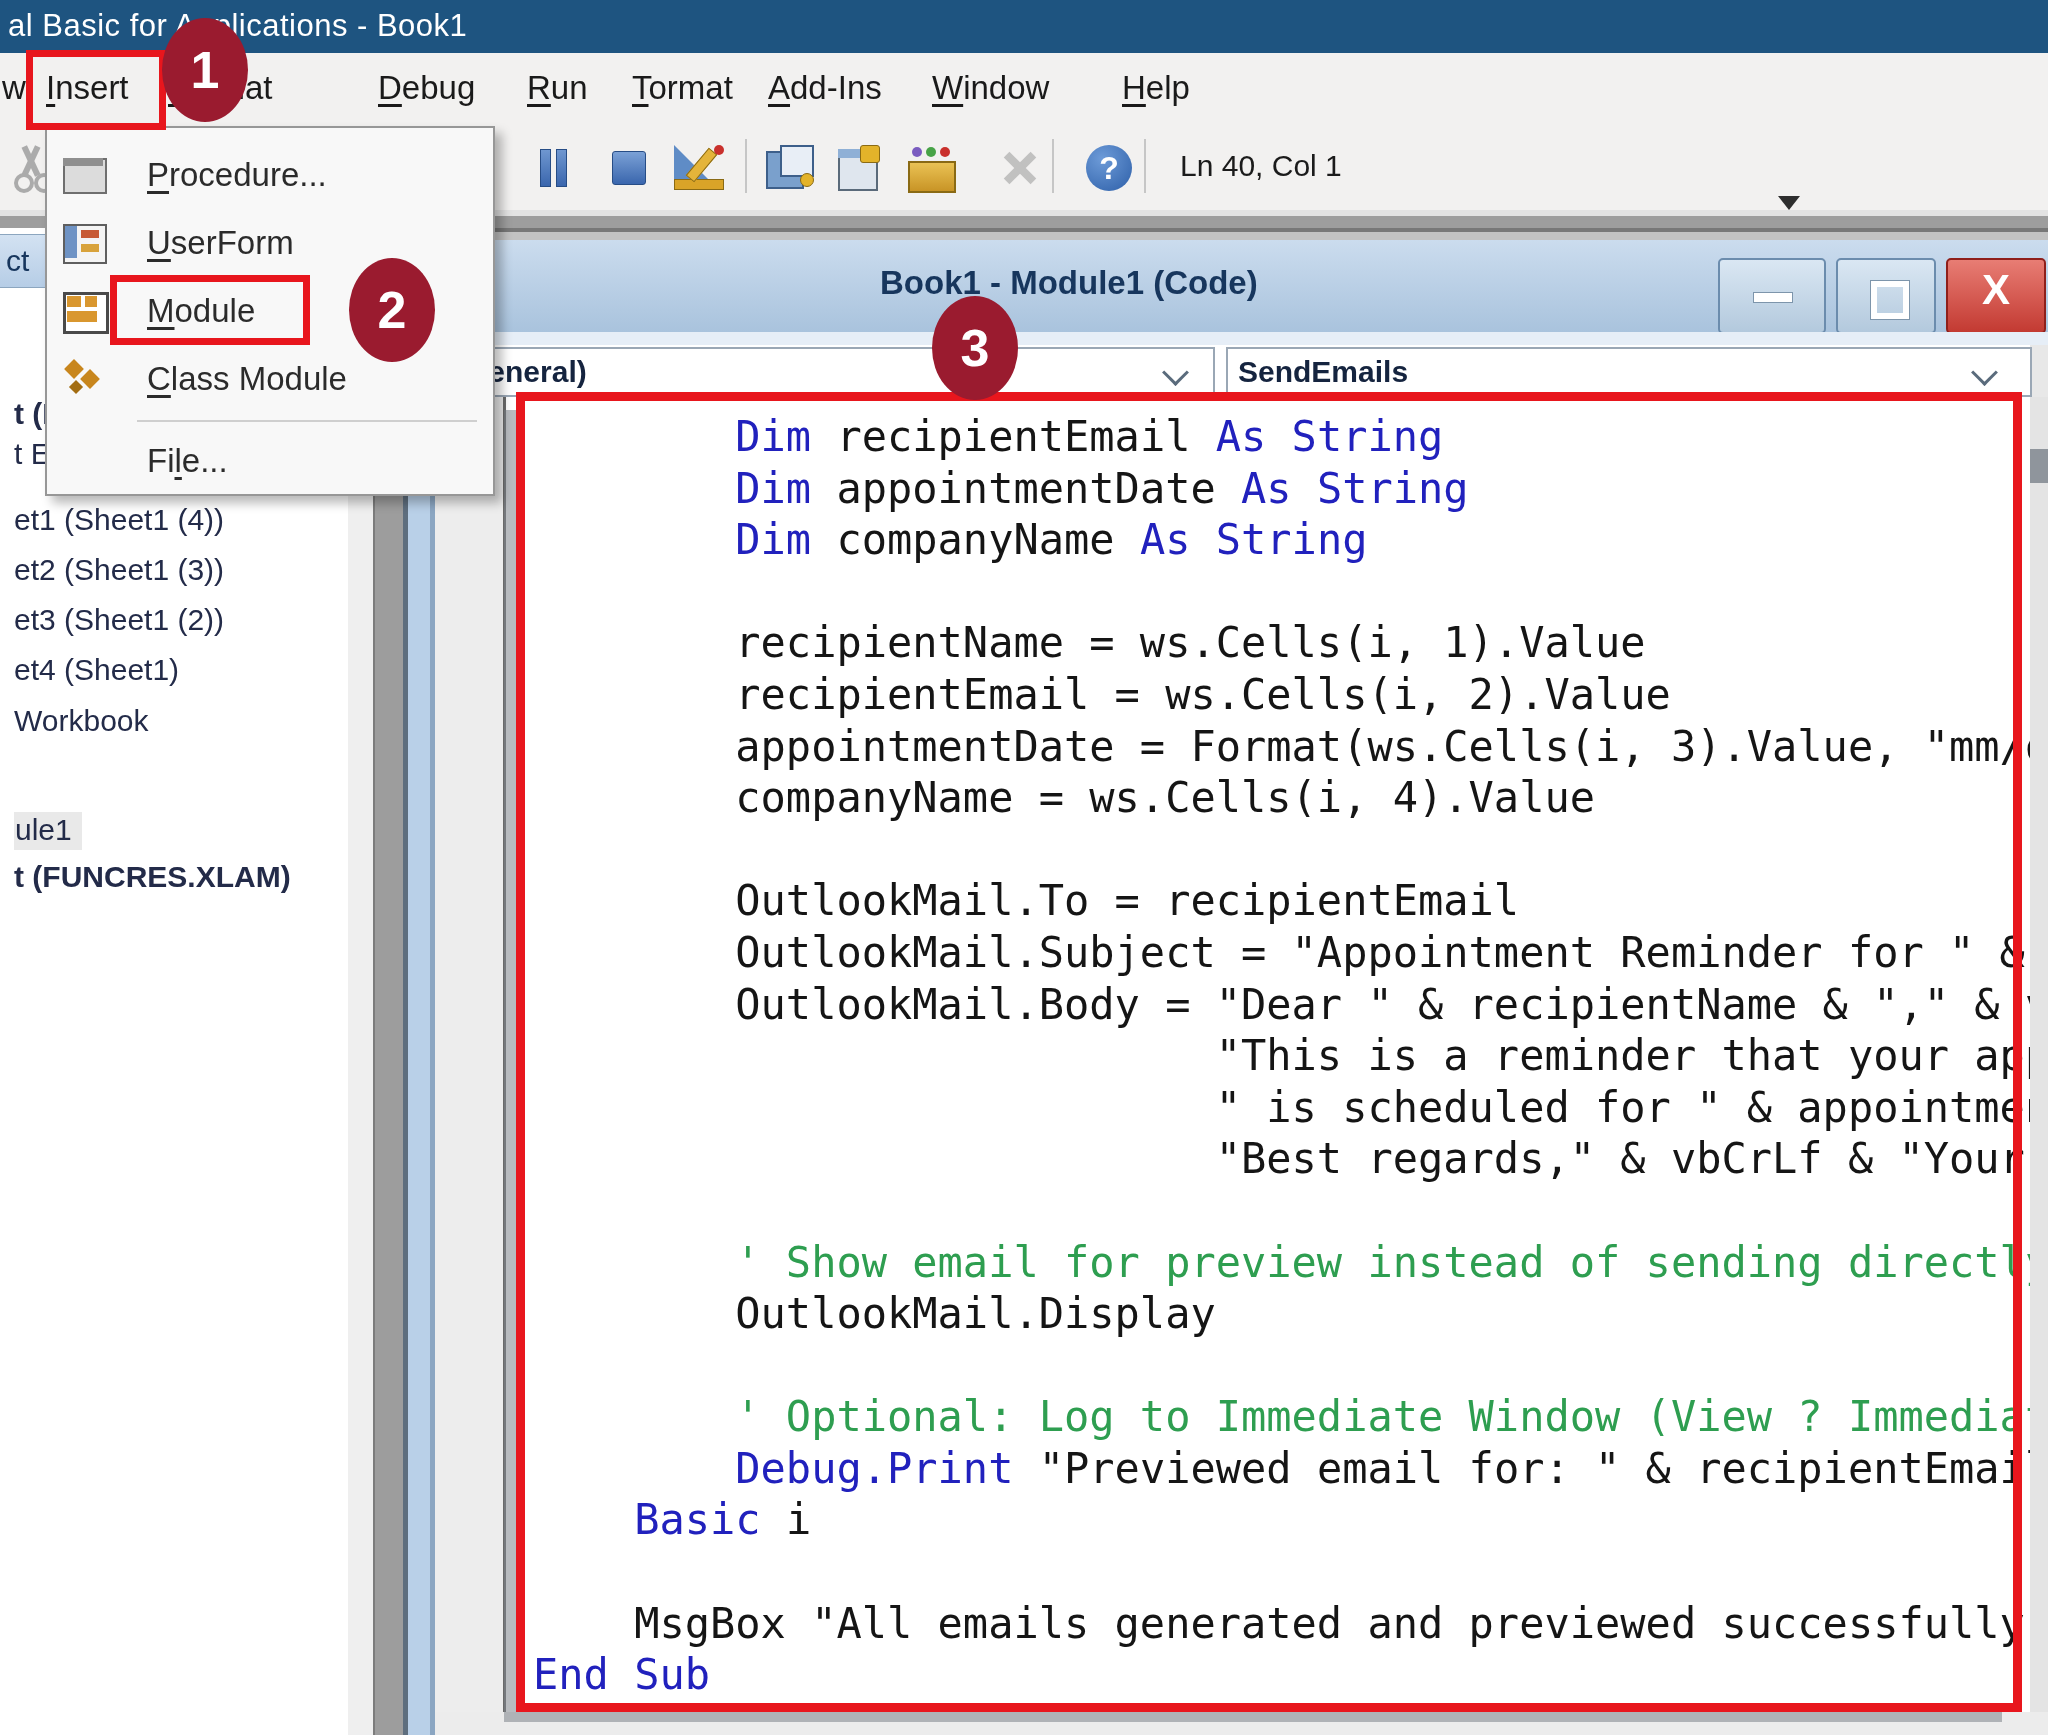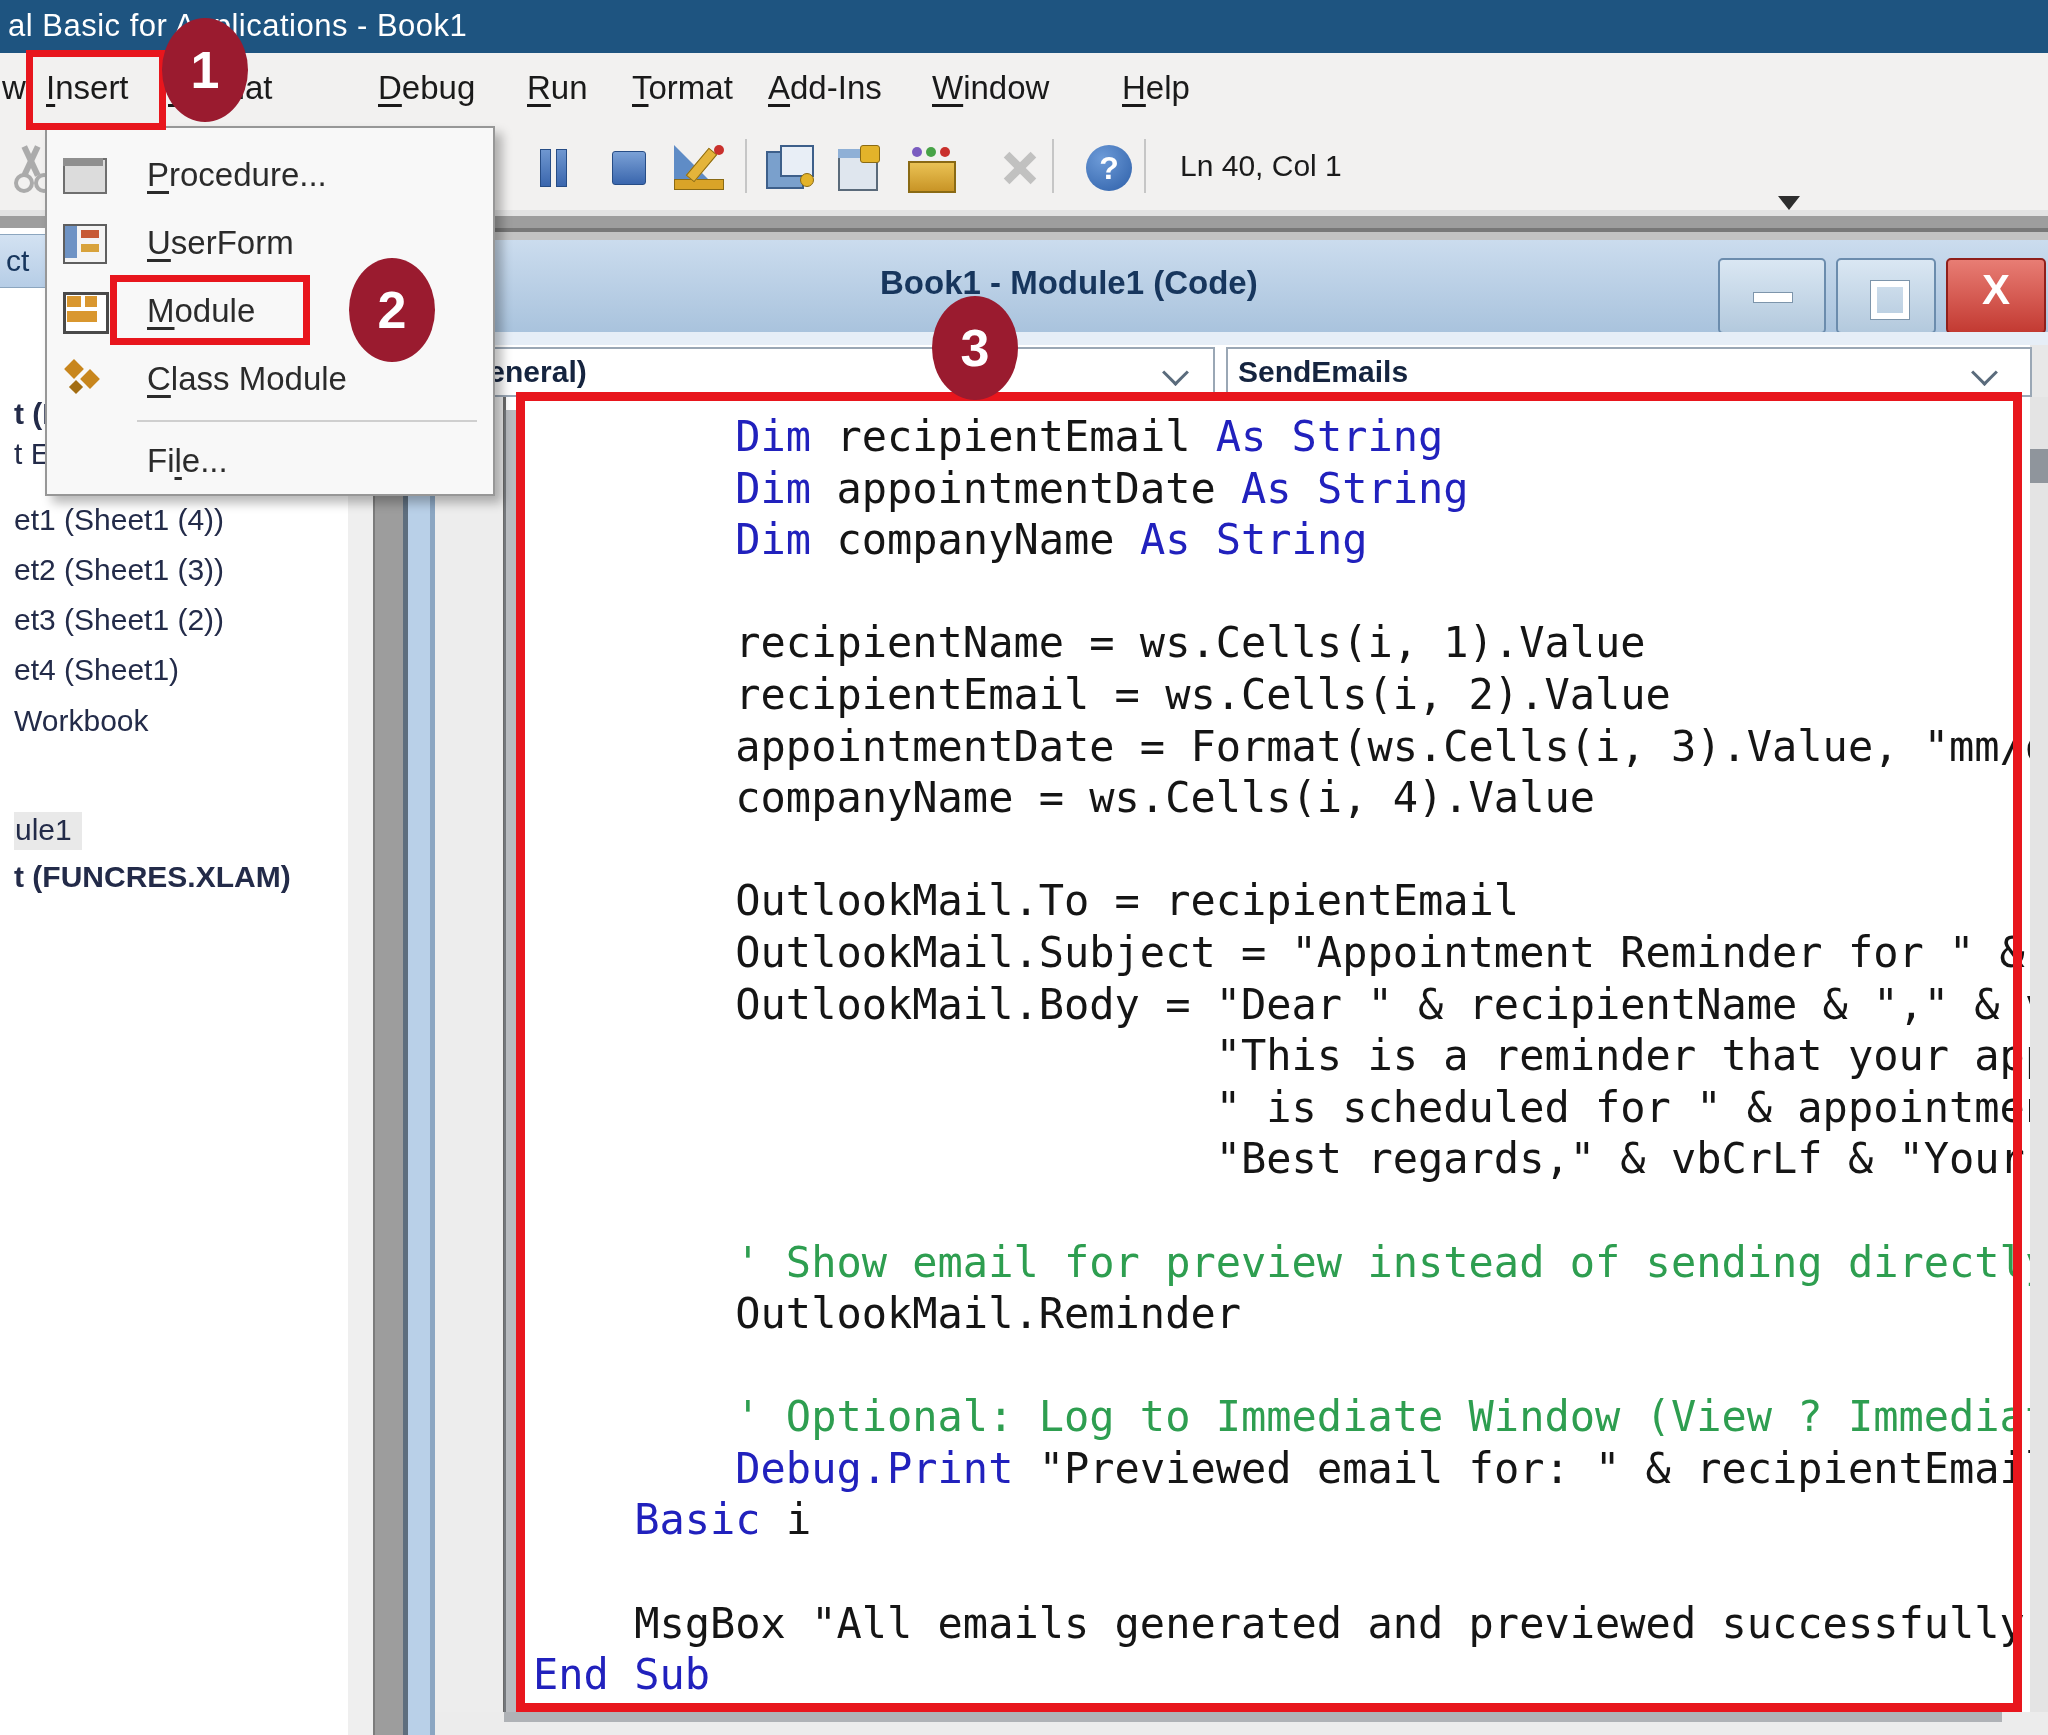--- a/index.html
+++ b/index.html
@@ -273,21 +273,21 @@
         <div class="cl"><span class="t-p">        companyName = ws.Cells(i, 4).Value</span></div>
         <div class="cl"><span class="t-p"></span></div>
         <div class="cl"><span class="t-p">        OutlookMail.To = recipientEmail</span></div>
         <div class="cl"><span class="t-p">        OutlookMail.Subject = "Appointment Reminder for " &amp; companyName</span></div>
         <div class="cl"><span class="t-p">        OutlookMail.Body = "Dear " &amp; recipientName &amp; "," &amp; vbCrLf &amp; vbCrLf &amp; _</span></div>
         <div class="cl"><span class="t-p">                           "This is a reminder that your appointment with " &amp; companyName &amp; _</span></div>
         <div class="cl"><span class="t-p">                           " is scheduled for " &amp; appointmentDate &amp; "." &amp; vbCrLf &amp; vbCrLf &amp; _</span></div>
         <div class="cl"><span class="t-p">                           "Best regards," &amp; vbCrLf &amp; "Your Company"</span></div>
         <div class="cl"><span class="t-p"></span></div>
         <div class="cl"><span class="t-g">        ' Show email for preview instead of sending directly</span></div>
-        <div class="cl"><span class="t-p">        OutlookMail.Reminder</span></div>
+        <div class="cl"><span class="t-p">        OutlookMail.Display</span></div>
         <div class="cl"><span class="t-p"></span></div>
         <div class="cl"><span class="t-g">        ' Optional: Log to Immediate Window (View ? Immediate Window)</span></div>
         <div class="cl"><span class="t-p">        </span><span class="t-k">Debug.Print</span><span class="t-p"> "Previewed email for: " &amp; recipientEmail</span></div>
         <div class="cl"><span class="t-p">    </span><span class="t-k">Basic</span><span class="t-p"> i</span></div>
         <div class="cl"><span class="t-p"></span></div>
         <div class="cl"><span class="t-p">    MsgBox "All emails generated and previewed successfully!", vbInformation</span></div>
         <div class="cl"><span class="t-k">End Sub</span></div>
       </div>
   </div>
   <div class="abs codescroll">

